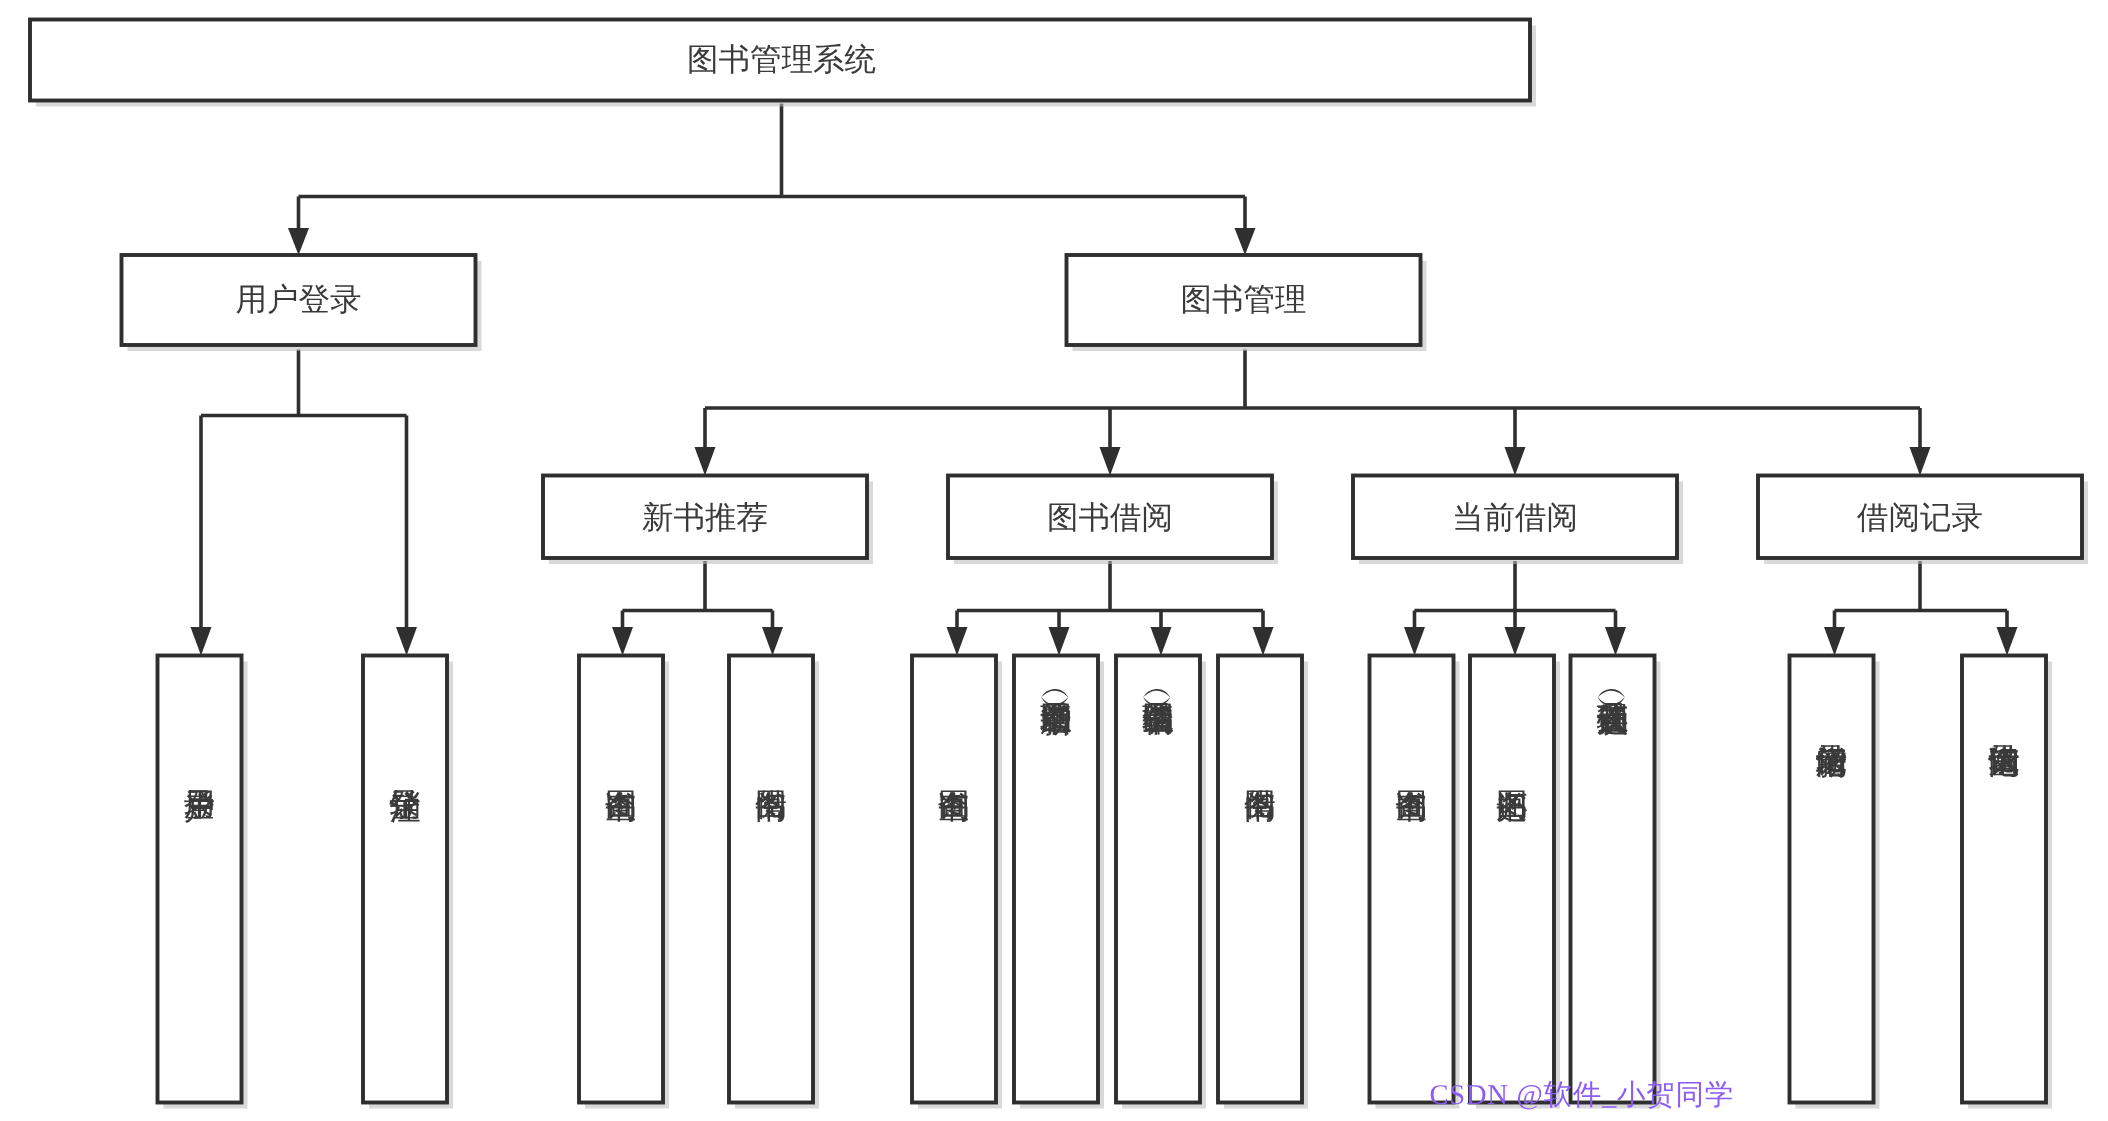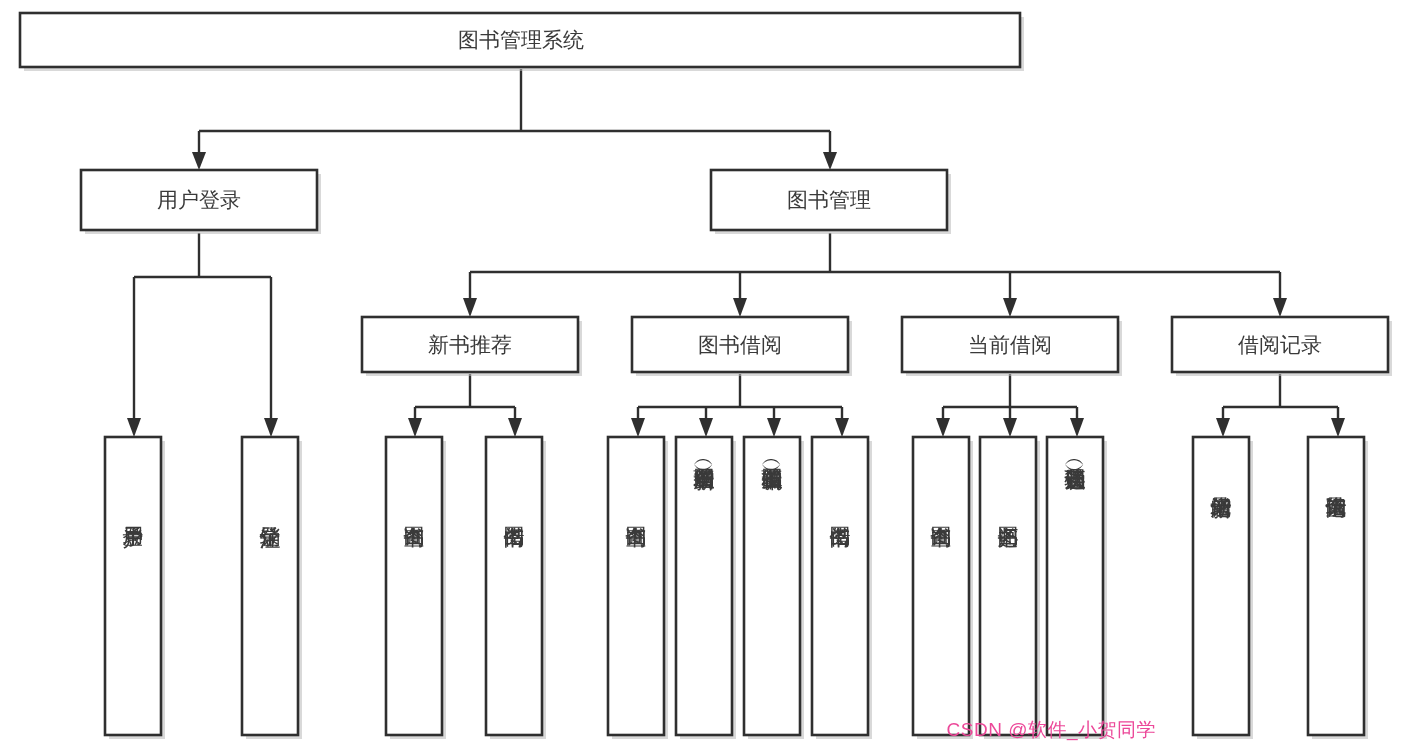--- a/index.html
+++ b/index.html
@@ -54,23 +54,23 @@
   .node-label-vertical {
     fill: #3a3a3a;
     font-family: "DejaVu Sans", "Liberation Sans", sans-serif;
     font-size: 21px;
     text-anchor: middle;
   }
   .watermark-text {
     position: absolute;
     right: 8px;
     bottom: 4px;
-    font-family: Liberation Sans, sans-serif;
+    font-family: Liberation Serif, serif;
     font-size: 19px;
-    color: #ec4899;
+    color: #8b5cf6;
     letter-spacing: 0.5px;
     user-select: none;
     pointer-events: none;
     white-space: nowrap;
     text-align: right;
   }
 </style>
 </head>
 <body>
 

